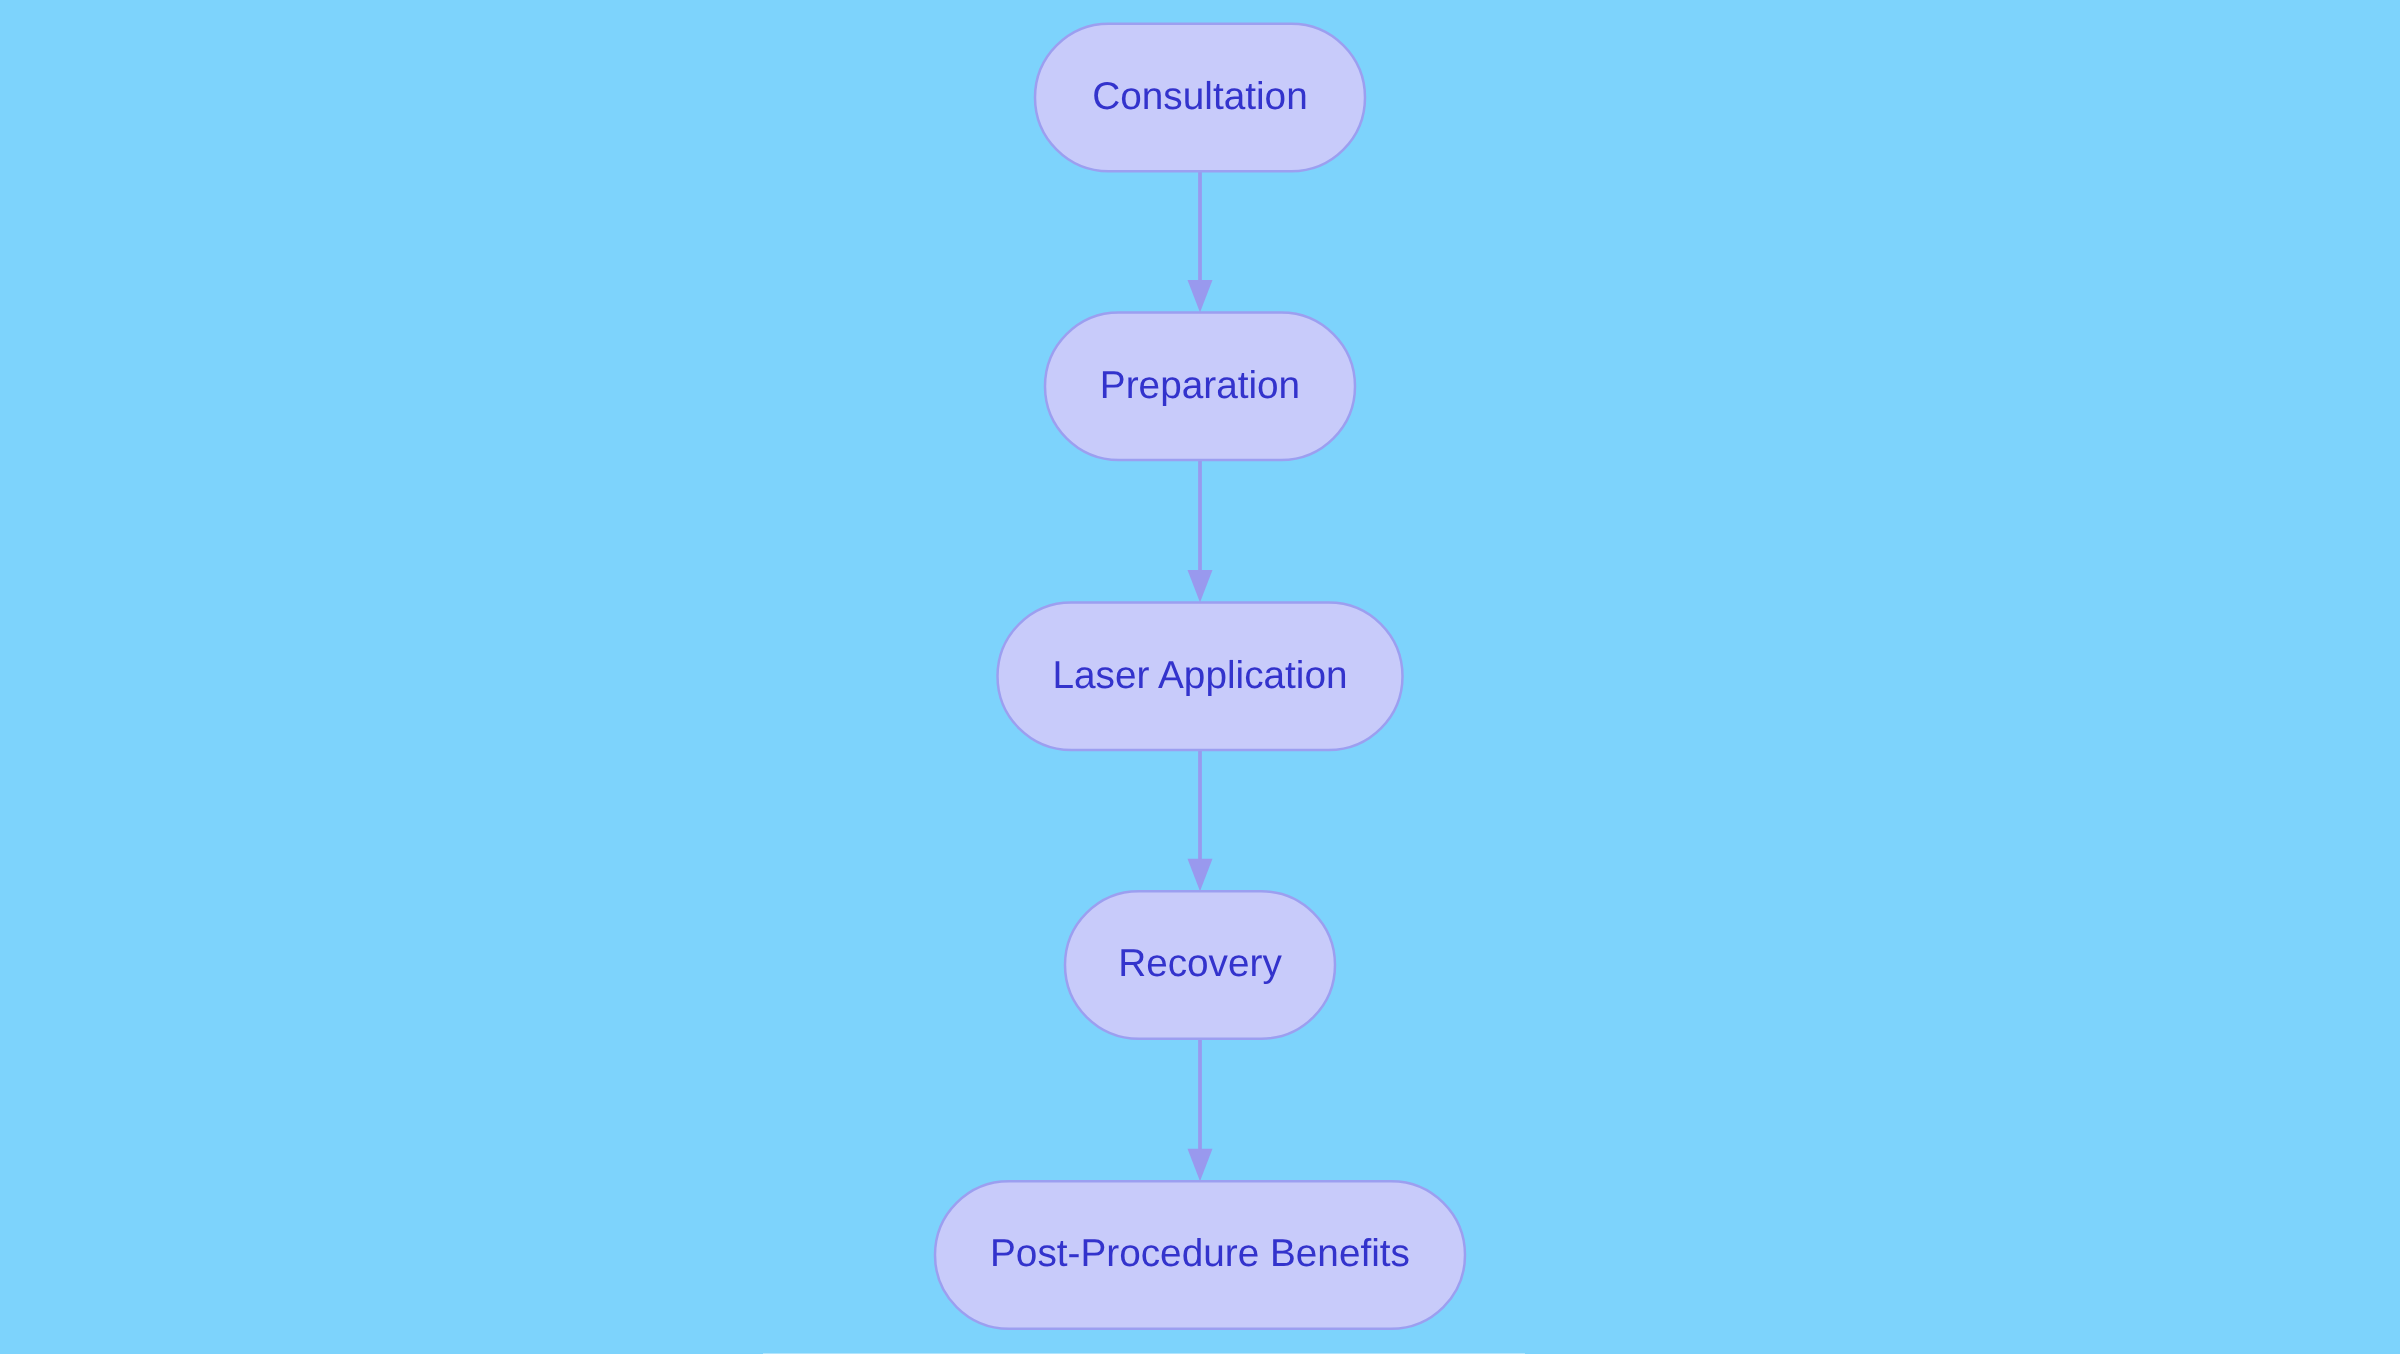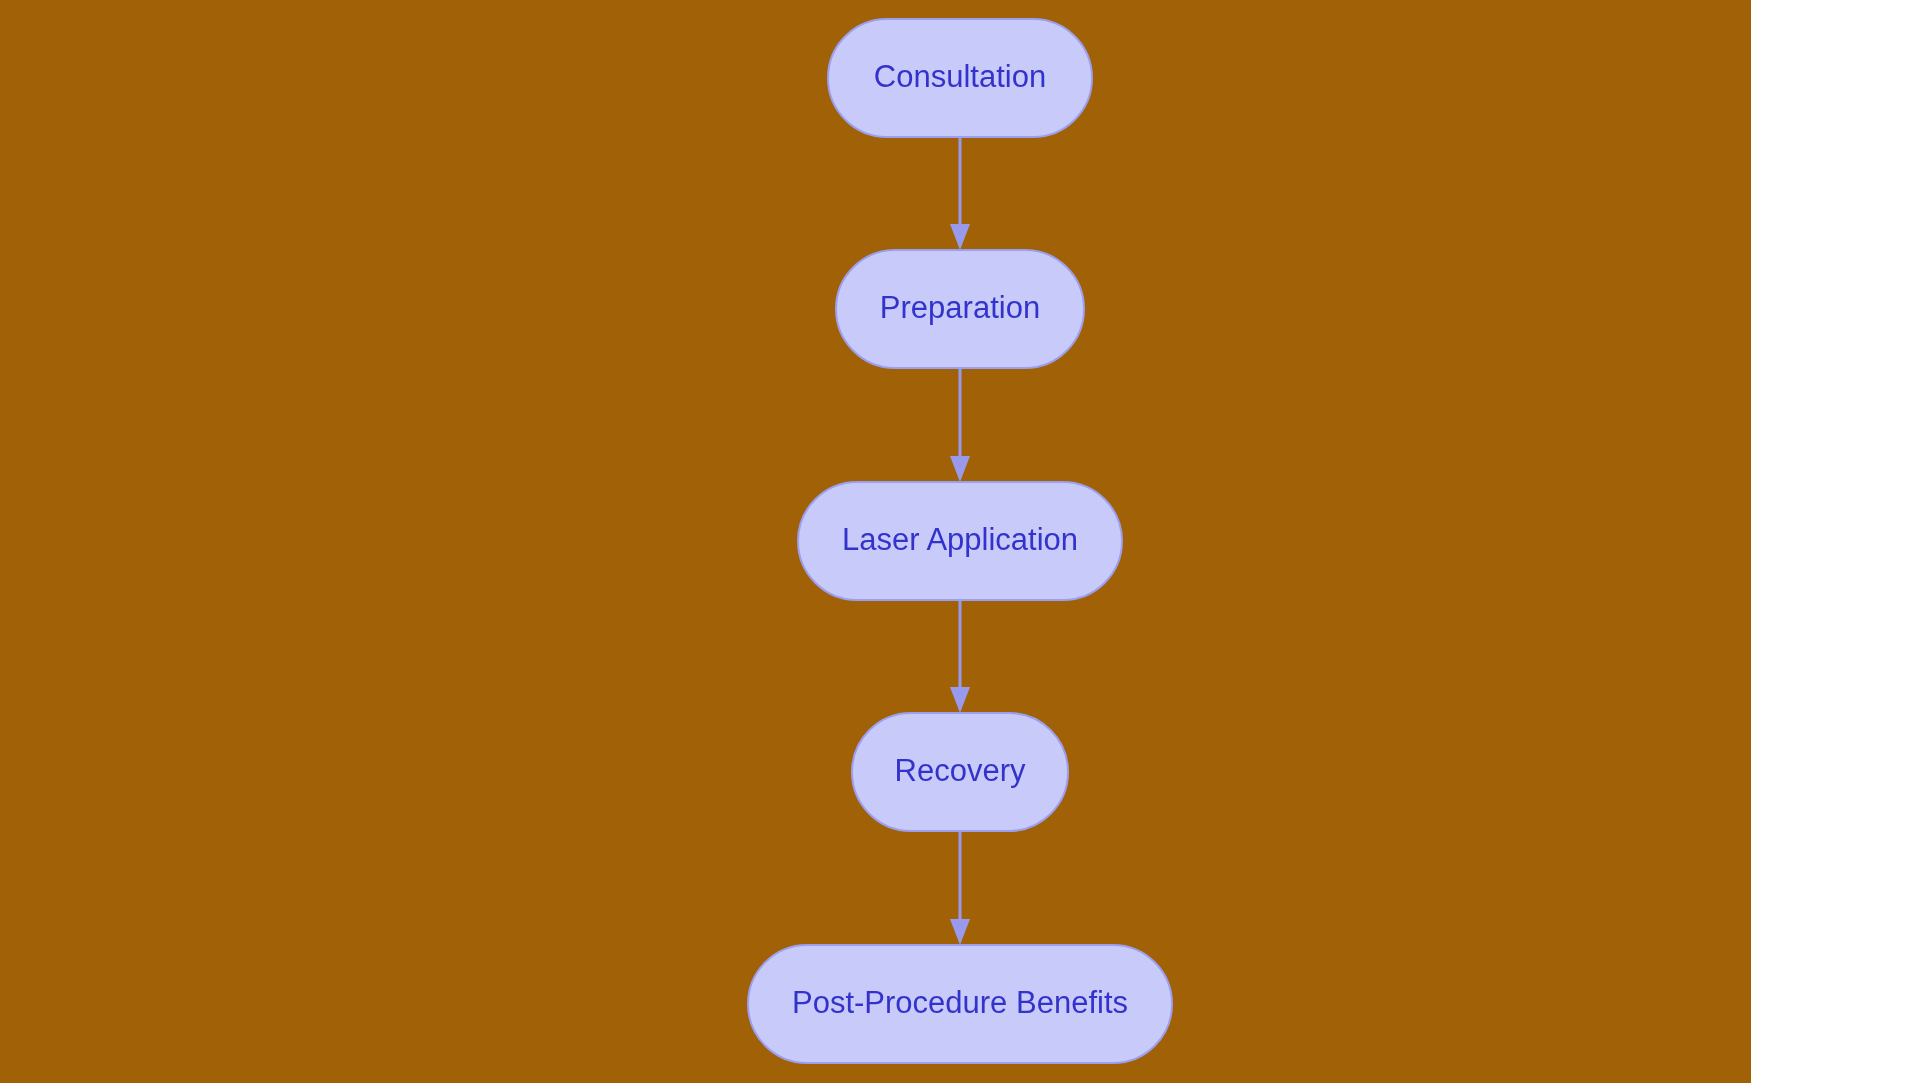--- a/index.html
+++ b/index.html
@@ -9,23 +9,23 @@
     background: #ffffff;
   }
   body {
     width: 1920px;
     height: 1083px;
     font-family: "Liberation Sans", sans-serif;
     overflow: hidden;
   }
   #flow-root {
     position: relative;
-    width: 1751px;
+    width: 1920px;
     height: 1083px;
-    background: #a16207;
+    background: #7dd3fc;
   }
   #flow-svg {
     position: absolute;
     top: 0;
     left: 0;
     width: 1920px;
     height: 1083px;
     display: block;
   }
   .node-rect {

